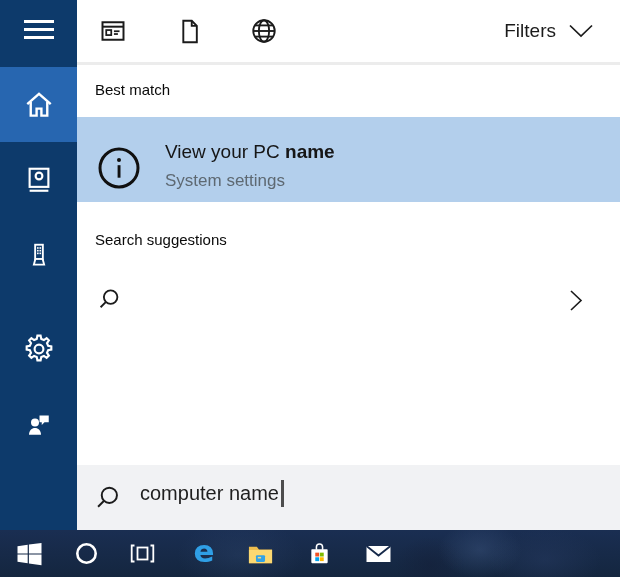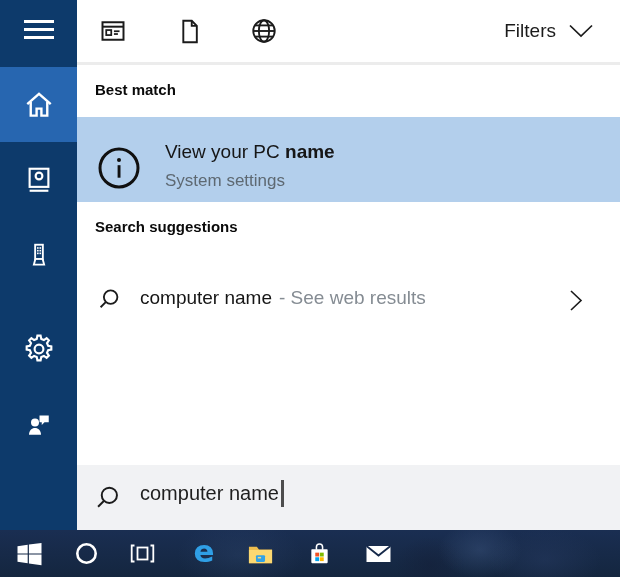--- a/index.html
+++ b/index.html
@@ -16,23 +16,23 @@
 
   
   .topbar { position:absolute; left:77px; top:0; width:543px; height:46px; background:#fff; }
   .top-icon-btn { position:absolute; top:9px; width:44px; height:44px; display:flex; align-items:center; justify-content:center; cursor:pointer; }
   .filters { position:absolute; right:26px; top:0; height:62px; display:flex; align-items:center; gap:12px; cursor:pointer; }
   .filters-label { font-size:19px; color:#1b1b1b; }
   .topbar-divider { position:absolute; left:77px; top:62px; width:543px; height:3px; background:#ececec; }
 
   
   .content { position:absolute; left:77px; top:65px; width:543px; height:400px; background:#fff; }
-  .section-heading { position:absolute; left:18px; font-size:15px; font-weight:bold; color:#0a0a0a; }
+  .section-heading { position:absolute; left:18px; font-size:15px; font-weight:normal; color:#0a0a0a; }
   .heading-best { top:16px; }
-  .heading-sugg { top:153px; }
+  .heading-sugg { top:166px; }
 
   .result-row { position:absolute; left:0; top:52px; width:543px; height:85px; background:#b3cfec; display:flex; align-items:center; cursor:pointer; }
   .result-icon { position:absolute; left:20px; top:29px; width:44px; height:44px; }
   .result-text { position:absolute; left:88px; top:24px; }
   .result-title { font-size:19px; color:#161616; white-space:pre; }
   .result-title b { font-weight:bold; }
   .result-sub { margin-top:8px; font-size:17px; color:#5e6972; }
 
   .sugg-row { position:absolute; left:0; top:205px; width:543px; height:62px; cursor:pointer; }
   .sugg-search-icon { position:absolute; left:20px; top:17px; }
@@ -167,21 +167,20 @@
       </div>
     </div>
 
     <div class="section-heading heading-sugg">Search suggestions</div>
 
     <div class="sugg-row">
       <svg class="sugg-search-icon" width="24" height="25" viewBox="0 0 22 22">
         <circle cx="12.5" cy="8.8" r="6.2" fill="none" stroke="#1b1b1b" stroke-width="1.7"></circle>
         <line x1="8" y1="13.4" x2="3.3" y2="18.1" stroke="#1b1b1b" stroke-width="1.7"></line>
       </svg>
-      <div class="sugg-text"><span>computer name</span><span class="sugg-hint">- See web results</span></div>
       <svg class="sugg-chevron" width="22" height="25" viewBox="0 0 22 25">
         <path d="M7 3 L17 12.5 L7 22" fill="none" stroke="#1b1b1b" stroke-width="1.6"></path>
       </svg>
     </div>
   </div>
 
   <div class="searchbox" role="textbox">
     <svg class="searchbox-icon" width="27" height="28" viewBox="0 0 22 22">
       <circle cx="12.5" cy="8.8" r="6.2" fill="none" stroke="#1b1b1b" stroke-width="1.6"></circle>
       <line x1="8" y1="13.4" x2="3.3" y2="18.1" stroke="#1b1b1b" stroke-width="1.6"></line>

